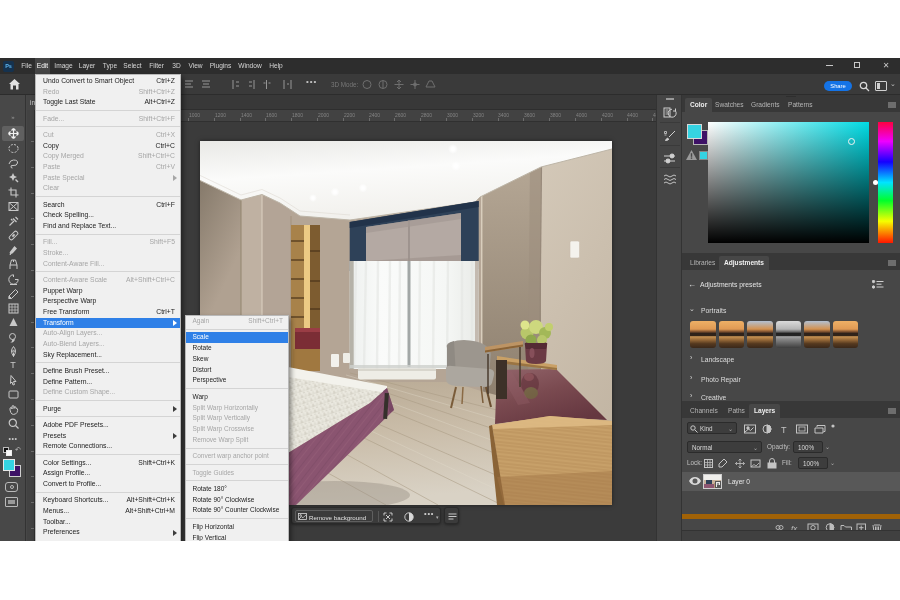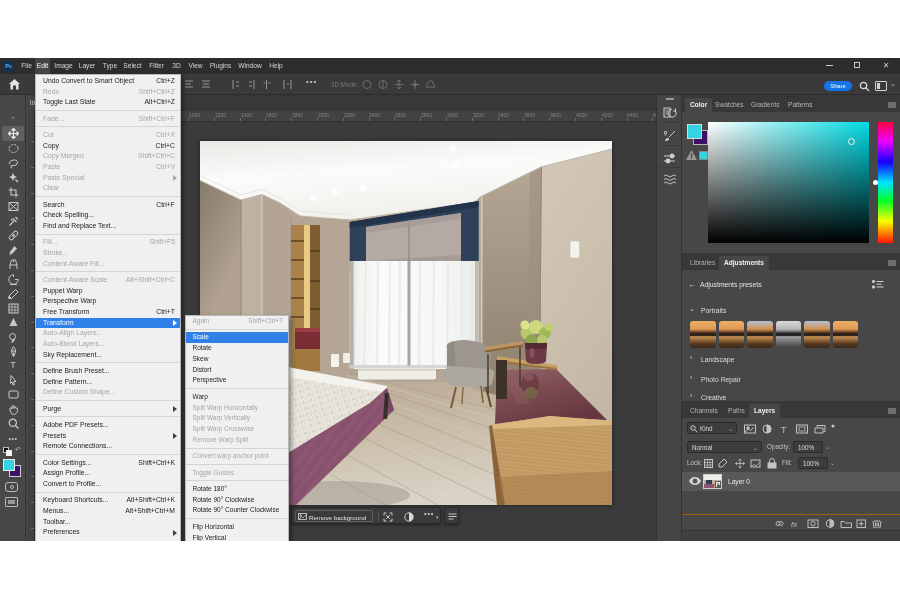--- a/index.html
+++ b/index.html
@@ -595,21 +595,21 @@
           <div class="abs" style="left:2px;top:5px;width:6px;height:5px;background:#2e4058;"></div>
           <div class="abs" style="left:0;top:9px;width:10px;height:6px;background:#8c5671;"></div>
           <div class="abs" style="left:10px;top:8px;width:9px;height:7px;background:#b39274;"></div>
           <div class="abs" style="right:0.5px;bottom:0.5px;width:6px;height:6.5px;background:#e8e8e8;border:0.5px solid #555;">
               <div style="position:absolute;left:1.2px;top:2.8px;width:3px;height:2.8px;background:#555;"></div>
               <div style="position:absolute;left:1.7px;top:0.8px;width:2px;height:2px;border:0.7px solid #555;border-radius:50%;"></div>
             </div>
         </div>
         <div class="abs" style="left:46px;top:5.5px;font-size:6.6px;color:#e8e8e8;">Layer 0</div>
       </div>
-      <div class="abs" style="left:0;top:113px;width:218px;height:16px;border-top:1px solid #a16207;">
+      <div class="abs" style="left:0;top:113px;width:218px;height:16px;border-top:5px solid #a16207;">
         <svg class="abs" style="left:93px;top:4px;" width="110" height="9" viewBox="0 0 110 9" stroke="#bdbdbd" fill="none">
           <path d="M1 4.5 a2 2 0 0 1 4 0 a2 2 0 0 1 -4 0 M4 4.5 a2 2 0 0 1 4 0 a2 2 0 0 1 -4 0" stroke-width="0.9"></path>
           <text x="16" y="7.5" font-size="8" font-style="italic" fill="#bdbdbd" stroke="none" font-family="Liberation Serif">fx</text>
           <rect x="33" y="1" width="10" height="7.5"></rect>
             <circle cx="38" cy="4.7" r="2.2"></circle>
           <circle cx="55" cy="4.5" r="3.8"></circle>
             <path d="M55 0.7 a3.8 3.8 0 0 1 0 7.6 z" fill="#bdbdbd"></path>
           <path d="M66 2.5 h3 l1.5 1.5 h6 v4.5 h-10.5 z"></path>
           <rect x="82" y="1" width="8.5" height="7.5"></rect>
             <path d="M86.2 2.5 v4.5 M84 4.7 h4.5"></path>

